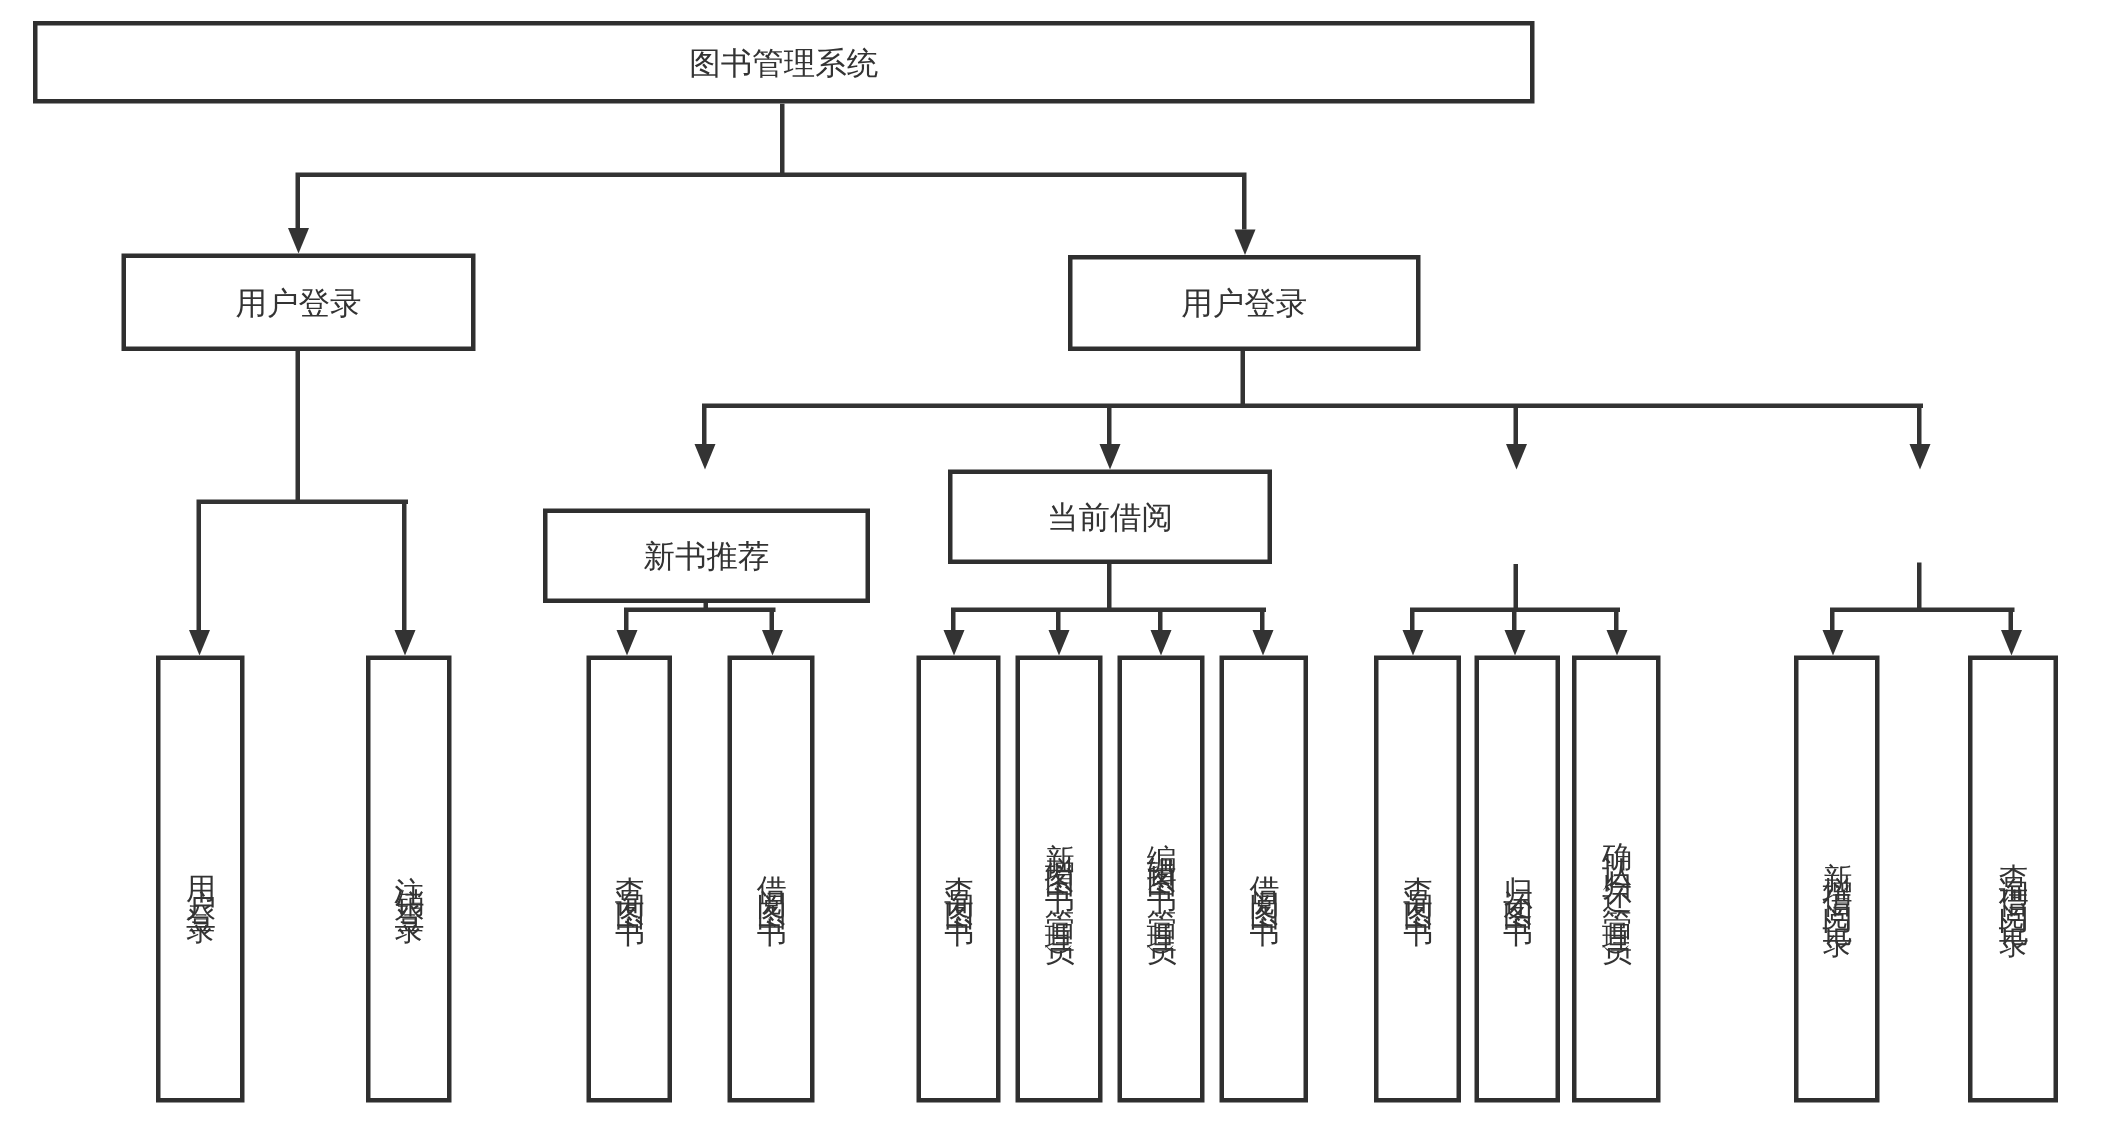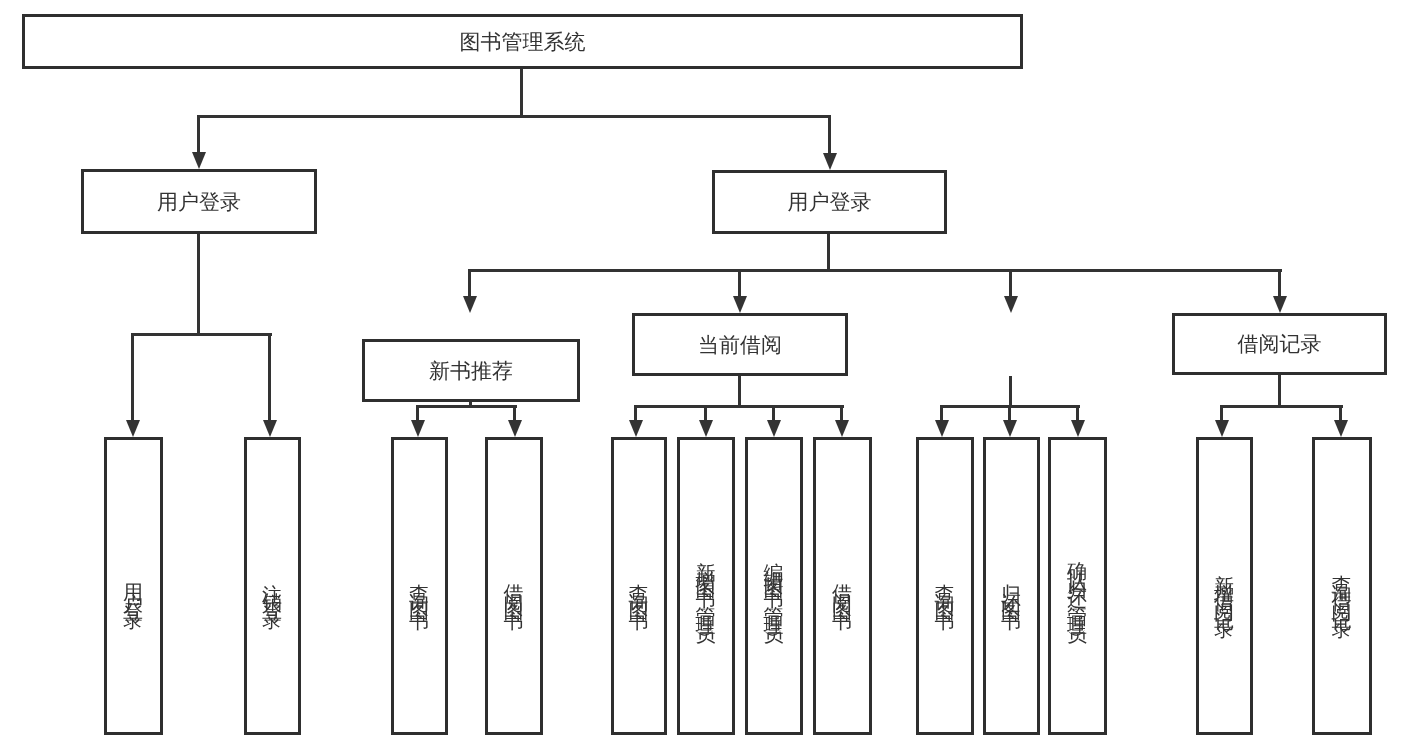--- a/index.html
+++ b/index.html
@@ -49,21 +49,20 @@
 
 <div class="canvas">
 
   <div class="box" style="left:22px;top:14px;width:1001px;height:55px;">图书管理系统</div>
 
   <div class="box" style="left:81px;top:169px;width:236px;height:65px;">用户登录</div>
   <div class="box" style="left:712px;top:170px;width:235px;height:64px;">用户登录</div>
 
   <div class="box" style="left:362px;top:313px;width:218px;height:63px;margin-top:26px;">新书推荐</div>
   <div class="box" style="left:632px;top:313px;width:216px;height:63px;">当前借阅</div>
-  <div class="box" style="left:1172px;top:313px;width:215px;height:62px;">借阅记录</div>
 
   <div class="box vbox" style="left:104px;top:437px;width:59px;height:298px;">用户登录</div>
   <div class="box vbox" style="left:244px;top:437px;width:57px;height:298px;">注销登录</div>
 
   <div class="box vbox" style="left:391px;top:437px;width:57px;height:298px;">查询图书</div>
   <div class="box vbox" style="left:485px;top:437px;width:58px;height:298px;">借阅图书</div>
 
   <div class="box vbox" style="left:611px;top:437px;width:56px;height:298px;">查询图书</div>
   <div class="box vbox" style="left:677px;top:437px;width:58px;height:298px;">新增图书（管理员）</div>
   <div class="box vbox" style="left:745px;top:437px;width:58px;height:298px;">编辑图书（管理员）</div>

